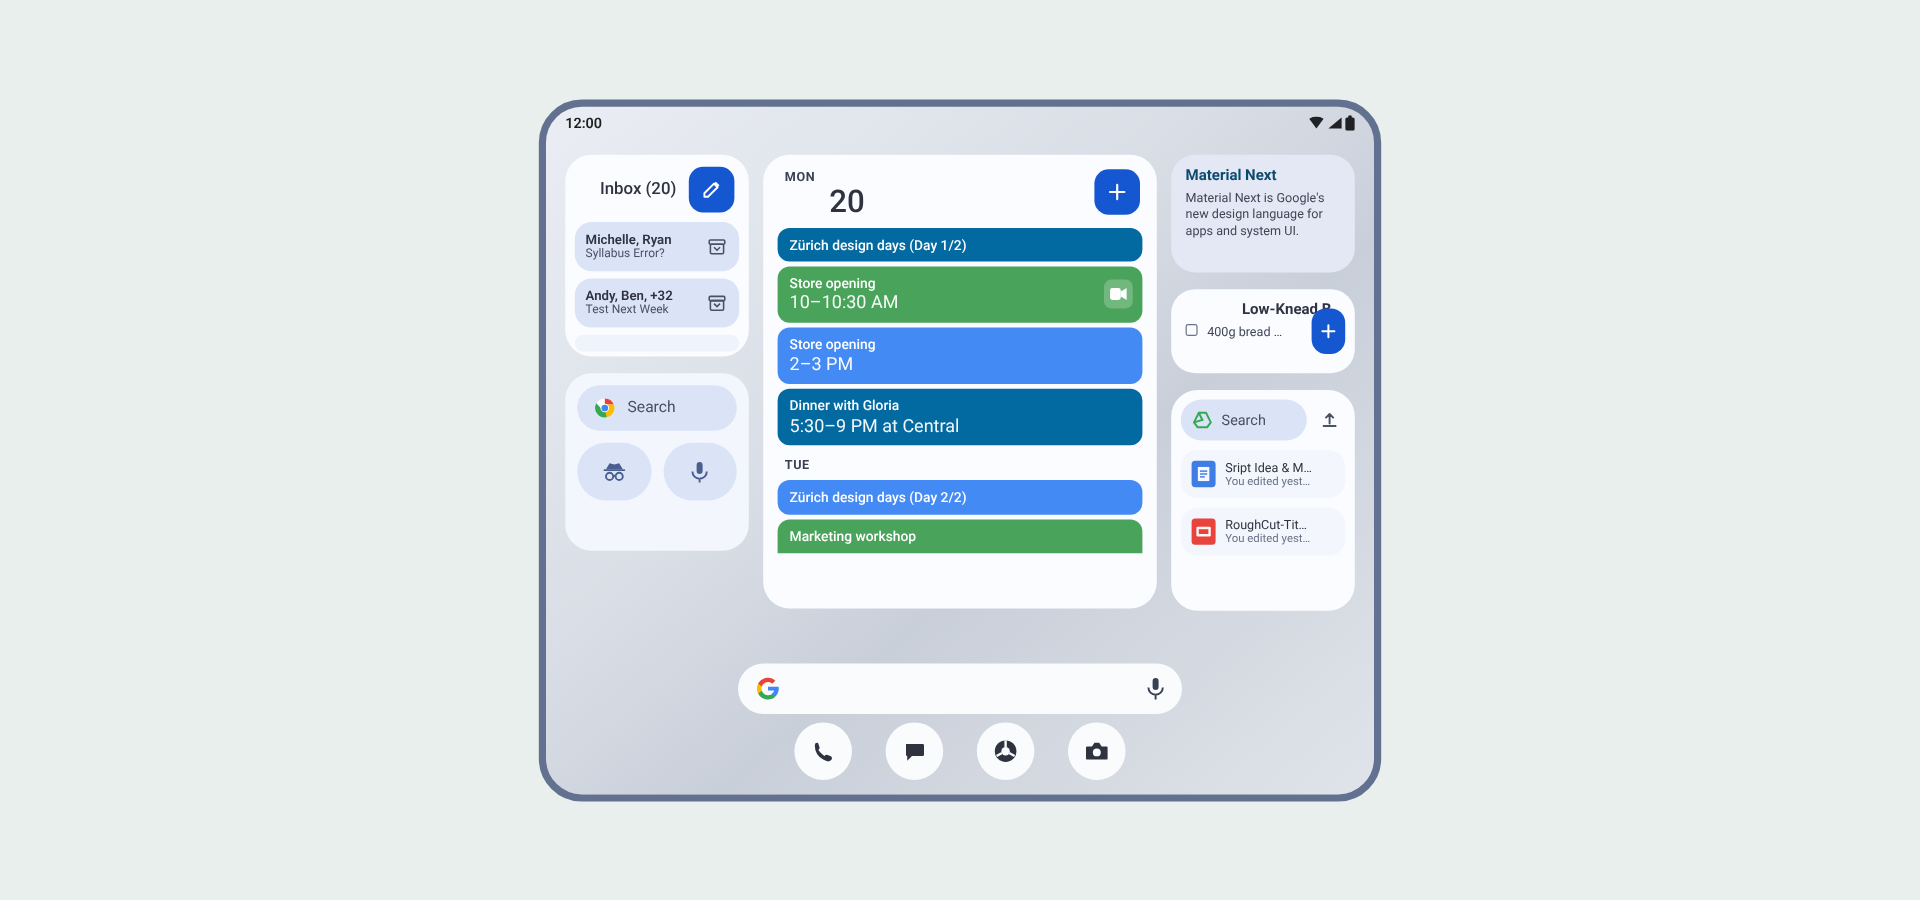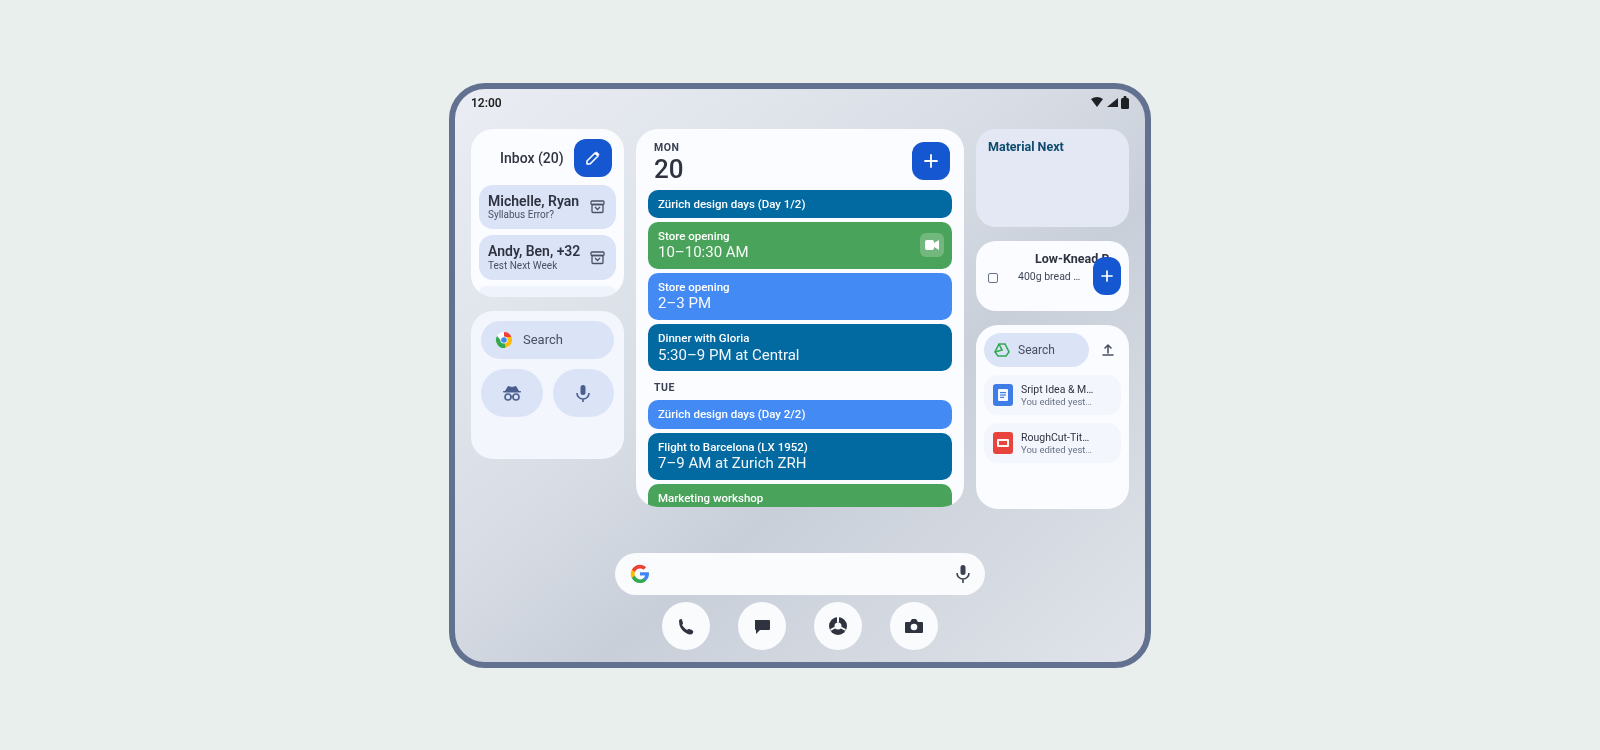--- a/index.html
+++ b/index.html
@@ -30,59 +30,59 @@
   .card { background:#fbfcff; border-radius:22px; position:relative; }
 
   
   .gmail { height:168px; padding:10px 8px; overflow:hidden; }
   .gmail-head { display:flex; justify-content:space-between; align-items:center; padding:0 4px 8px 8px;margin-left:13px; }
   .gmail-head .title { font-size:14px; font-weight:500; color:#2f3340; }
   .compose-btn { width:38px; height:38px; border-radius:12px; background:#1557d0;
     display:flex; align-items:center; justify-content:center; }
   .mail-item { background:#dbe3f7; border-radius:14px; padding:8px 9px;
     display:flex; justify-content:space-between; align-items:center; margin-bottom:6px; }
-  .mail-item .from { font-size:14px; font-weight:600; color:#2f3340; line-height:1.2; }
+  .mail-item .from { font-size:11px; font-weight:600; color:#2f3340; line-height:1.2; }
   .mail-item .subj { font-size:10px; color:#4a5165; line-height:1.2; }
   .mail-item.faded { opacity:.35; height:14px; padding:0 9px; }
   .archive-ico { width:20px; height:20px; display:flex; align-items:center; justify-content:center; }
 
   
   .chrome-widget { height:148px; padding:10px; display:flex; flex-direction:column; gap:10px; background:#f3f6fd; }
   .search-pill { background:#dbe3f7; border-radius:22px; height:38px;
     display:flex; align-items:center; gap:10px; padding:0 14px; font-size:13px; color:#484f62; }
   .two-btn { display:flex; gap:10px; }
   .round-btn { flex:1; height:48px; background:#dbe3f7; border-radius:24px;
     display:flex; align-items:center; justify-content:center; }
 
   
   .calendar { height:378px; padding:12px 12px; overflow:hidden; }
-  .cal-head { display:flex; justify-content:space-between; align-items:center; padding:0 2px 8px 6px; }
+  .cal-head { display:flex; justify-content:space-between; align-items:flex-start; padding:0 2px 8px 6px; }
   .cal-day-label { font-size:10.5px; font-weight:700; letter-spacing:.5px; color:#3a4152; }
-  .cal-day-num { font-size:26px; font-weight:500; color:#2f3340; line-height:1; margin-top:2px; }
+  .cal-day-num { font-size:26px; font-weight:500; color:#2f3340; line-height:1; margin-top:2px;margin-left:37px; }
   .add-btn { width:38px; height:38px; border-radius:12px; background:#1557d0;
     display:flex; align-items:center; justify-content:center; }
   .event { border-radius:10px; padding:7px 10px; font-size:11.5px; font-weight:500; color:#fff;
     margin-bottom:4px; line-height:1.25; position:relative; }
   .event .time { font-size:15px; font-weight:400; opacity:.95; }
   .event.gray { background:#0369a1; }
   .event.green { background:#4aa35a; }
   .event.blue { background:#448af4; }
   .event .vid-ico { position:absolute; right:8px; top:50%; transform:translateY(-50%);
     width:24px; height:24px; border-radius:6px; background:rgba(255,255,255,.22);
     display:flex; align-items:center; justify-content:center; }
   .cal-day2 { padding:6px 6px 6px 6px; }
   .event.cut { border-bottom-left-radius:0; border-bottom-right-radius:0; }
 
   
   .keep { height:98px; padding:10px 12px; overflow:hidden; background:#e4e8f4; border-radius:20px; }
   .keep h4 { font-size:12.5px; font-weight:700; color:#0c4a6e; margin-bottom:4px; }
   .keep p { font-size:10.5px; color:#3f4657; line-height:1.35; }
   .keep2 { height:70px; padding:10px 12px; overflow:hidden; background:#fbfcff; border-radius:20px; position:relative; }
   .keep2 h4 { font-size:12.5px; font-weight:700; color:#2f3340; margin-bottom:4px; white-space:nowrap; overflow:hidden;padding-left:47px; }
-  .keep2 .line { font-size:10.5px; color:#3f4657; display:flex; gap:20px; align-items:flex-end; }
+  .keep2 .line { font-size:10.5px; color:#3f4657; display:flex; gap:8px; align-items:flex-start; }
   .keep2 .checkbox { width:10px; height:10px; border:1.3px solid #6a7288; border-radius:2px; flex-shrink:0; }
   .keep2 .plus { position:absolute; right:8px; top:50%; transform:translateY(-50%);
     width:28px; height:38px; border-radius:12px; background:#1557d0;
     display:flex; align-items:center; justify-content:center; }
 
   
   .drive { height:184px; padding:8px; display:flex; flex-direction:column; gap:8px; }
   .drive-search { display:flex; gap:6px; align-items:center; }
   .drive-search .pill { flex:1; background:#dbe3f7; border-radius:20px; height:34px;
     display:flex; align-items:center; gap:8px; padding:0 10px; font-size:12px; color:#484f62; }
@@ -233,33 +233,30 @@
           <span>Dinner with Gloria</span><br>
           <span class="time">5:30–9 PM at Central</span>
         </div>
 
         <div class="cal-day2">
           <div class="cal-day-label">TUE</div>
         </div>
         <div class="event blue">
           <span>Zürich design days (Day 2/2)</span>
         </div>
-        <div class="event gray">
-          <span>Flight to Barcelona (LX 1952)</span><br>
-          <span class="time">7–9 AM at Zurich ZRH</span>
-        </div>
         <div class="event green cut">
           <span>Marketing workshop</span>
         </div>
       </div>
     </div>
 
     <div class="col3">
       <div class="keep">
         <h4>Material Next</h4>
+        <p>Material Next is Google's new design language for apps and system UI.</p>
       </div>
       <div class="keep2">
         <h4>Low-Knead B…</h4>
         <div class="line">
           <span class="checkbox"></span>
           <span>400g bread …</span>
         </div>
         <div class="plus">
           <svg width="14" height="14">
               <path d="M7 2 L7 12 M2 7 L12 7" stroke="#fff" stroke-width="1.7" stroke-linecap="round"></path>

